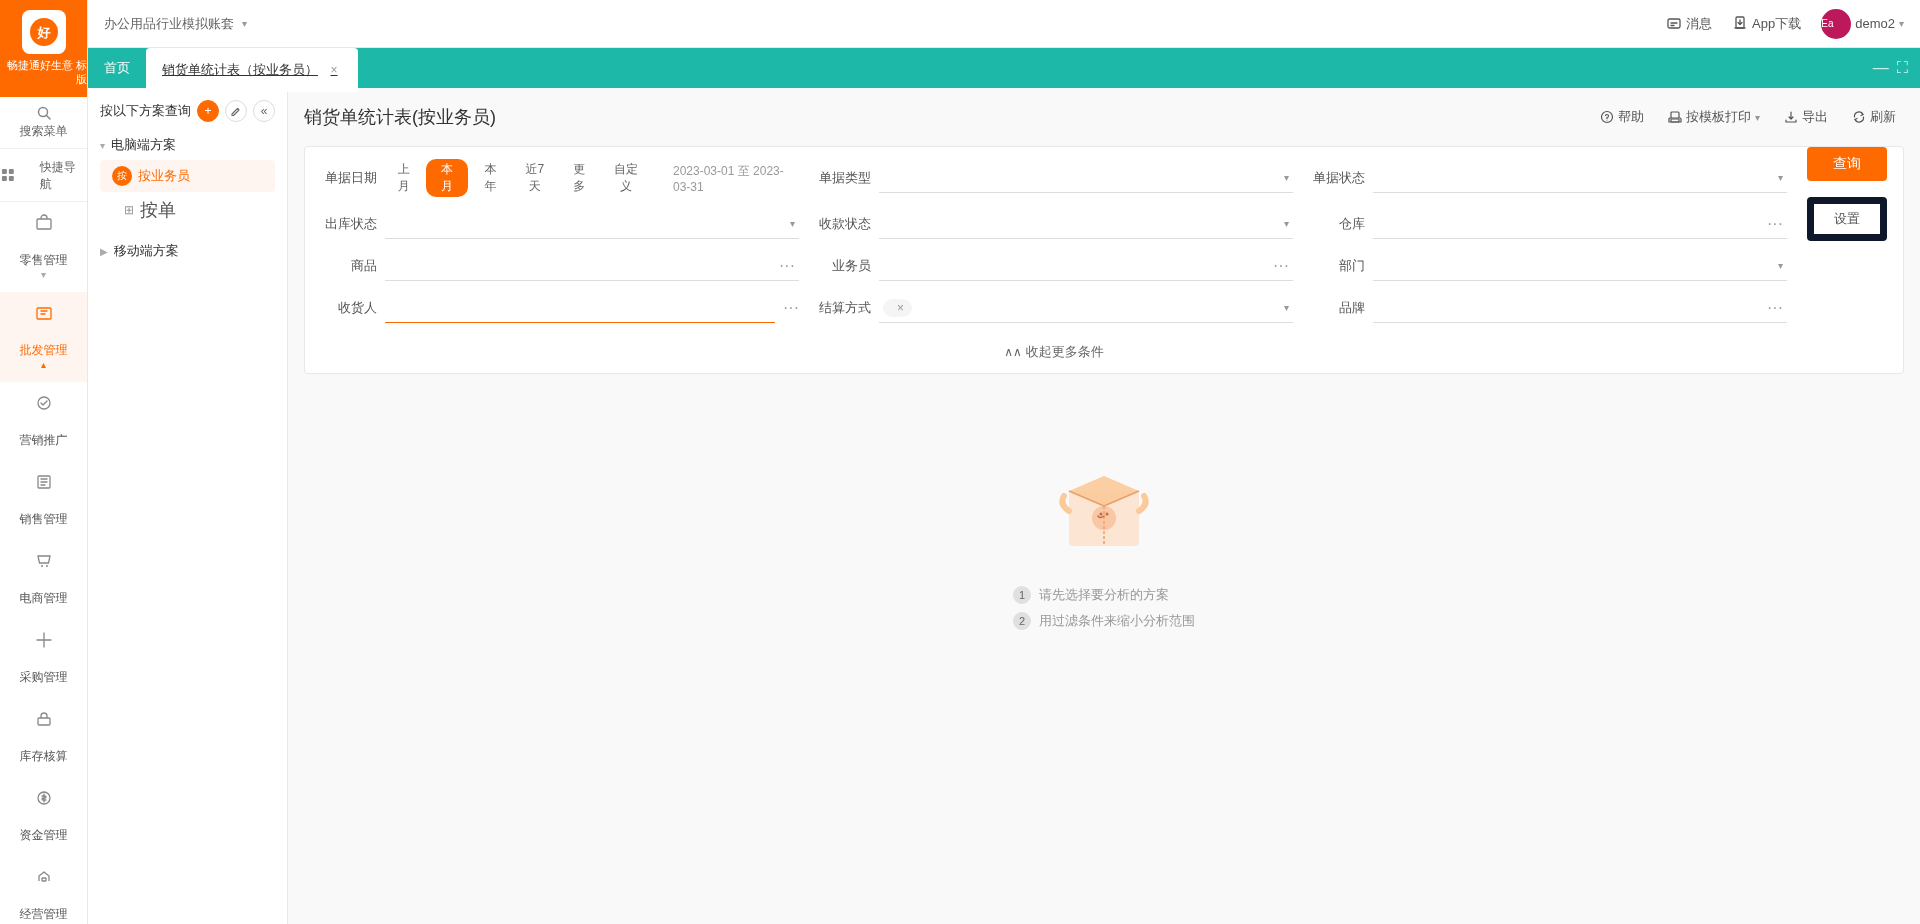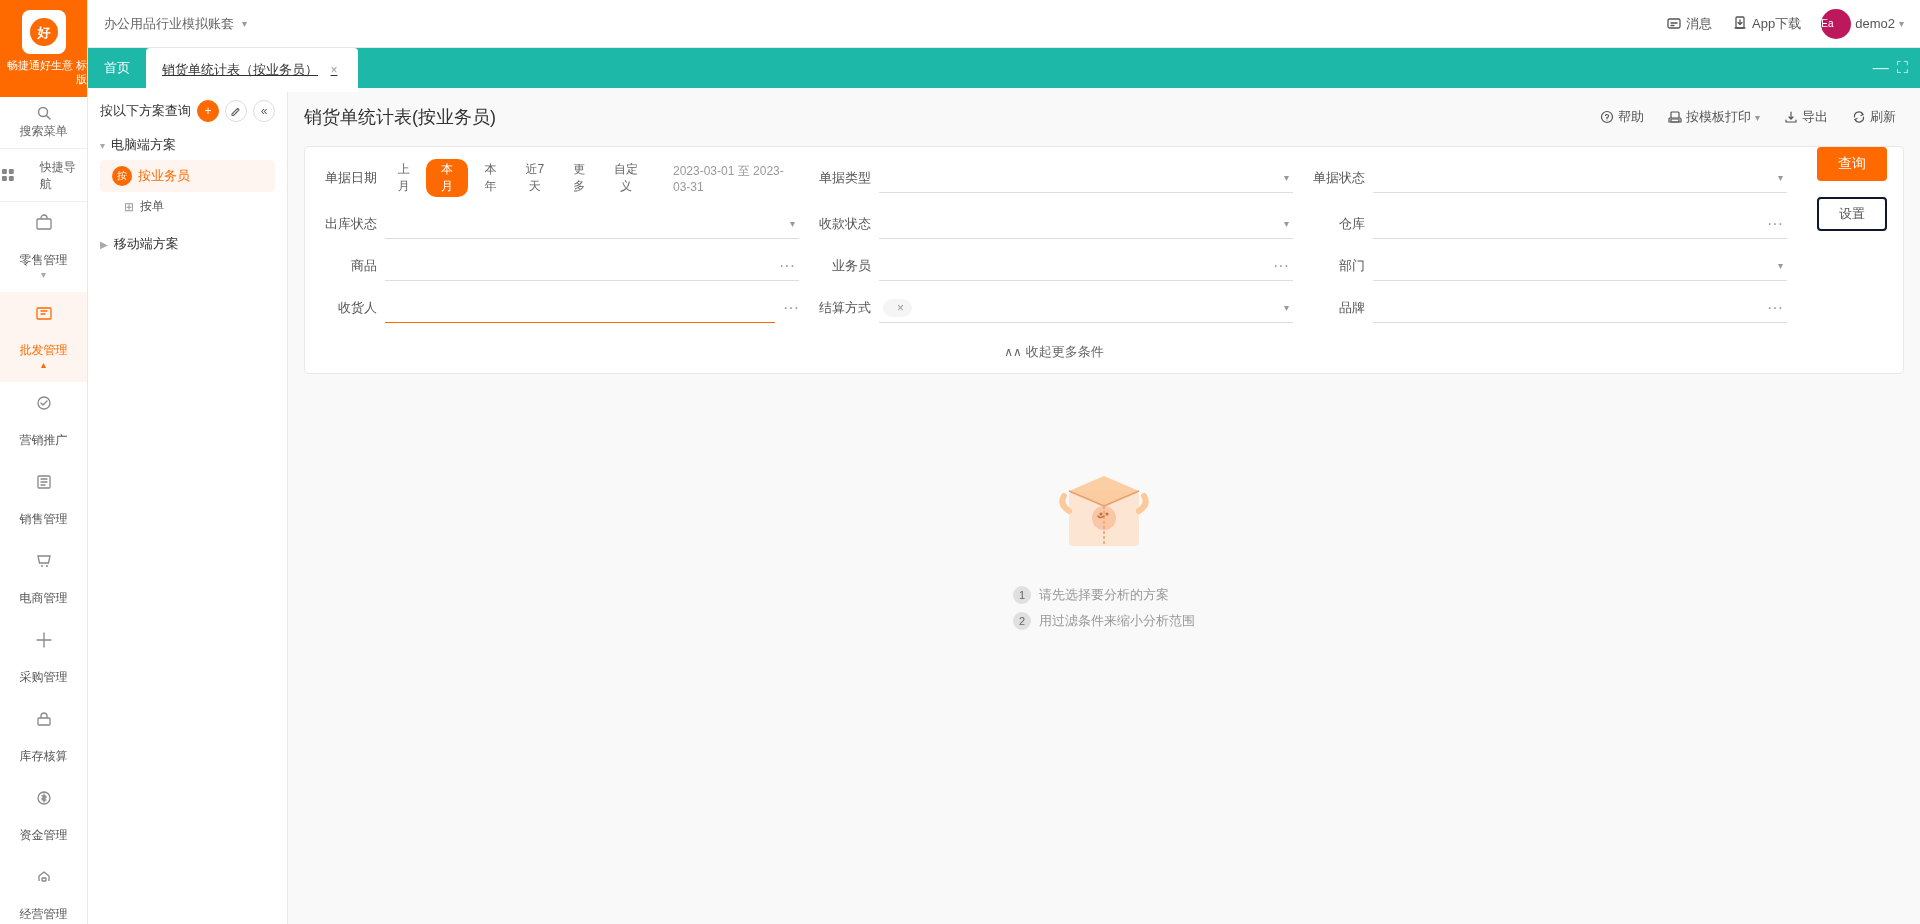--- a/index.html
+++ b/index.html
@@ -56,21 +56,21 @@
     .scheme-section { padding: 0 12px; }
     .scheme-group { margin-bottom: 4px; }
     .scheme-group-title { display: flex; align-items: center; gap: 6px; padding: 6px 0; cursor: pointer; font-size: 13px; color: #333; }
     .scheme-group-arrow { font-size: 10px; color: #aaa; }
     .scheme-item { display: flex; align-items: center; gap: 6px; padding: 6px 12px; cursor: pointer; border-radius: 4px; }
     .scheme-item.active { background: #fff5f0; }
     .scheme-item-dot { width: 20px; height: 20px; border-radius: 50%; background: #ff6a00; display: flex; align-items: center; justify-content: center; color: #fff; font-size: 10px; }
     .scheme-item-label { font-size: 13px; color: #ff6a00; font-weight: 500; }
     .scheme-sub-item { display: flex; align-items: center; gap: 6px; padding: 6px 12px 6px 24px; cursor: pointer; border-radius: 4px; }
     .scheme-sub-icon { color: #999; font-size: 12px; }
-    .scheme-sub-label { font-size: 12px; color: #555; }
+    .scheme-sub-label { font-size: 18px; color: #555; }
     .scheme-mobile-group { margin-top: 8px; }
     .scheme-mobile-title { display: flex; align-items: center; gap: 6px; padding: 6px 0; cursor: pointer; font-size: 13px; color: #333; }
 
     
     .right-content { flex: 1; padding: 16px; overflow-y: auto; background: #f9f9f9; }
     .page-title { font-size: 18px; font-weight: 500; color: #333; margin-bottom: 16px; display: flex; align-items: center; justify-content: space-between; }
     .page-title-actions { display: flex; gap: 8px; align-items: center; }
     .title-action-btn { display: flex; align-items: center; gap: 4px; font-size: 13px; color: #555; cursor: pointer; padding: 4px 8px; border-radius: 4px; }
     .print-btn { display: flex; align-items: center; gap: 4px; position: relative; }
     .print-dropdown { font-size: 10px; color: #999; }
@@ -85,21 +85,21 @@
     .form-select-arrow { color: #999; font-size: 10px; }
     .date-filter { display: flex; align-items: center; gap: 4px; flex: 1; }
     .date-btn { padding: 2px 8px; border-radius: 3px; font-size: 12px; cursor: pointer; color: #666; border: none; background: transparent; }
     .date-btn.active { background: #ff6a00; color: #fff; border-radius: 10px; padding: 2px 10px; }
     .date-range { font-size: 12px; color: #999; margin-left: 19px; }
     .collapse-btn { display: flex; align-items: center; gap: 4px; justify-content: center; padding: 8px 0 0; cursor: pointer; font-size: 13px; color: #666; }
     .collapse-icon { font-size: 12px; }
     .tag-chip { display: flex; align-items: center; gap: 4px; padding: 2px 8px; background: #f5f5f5; border-radius: 10px; font-size: 12px; color: #333; }
     .tag-chip-close { cursor: pointer; color: #999; font-size: 12px; margin-left: 2px; }
     .query-btn { background: #ff6a00; color: #fff; border: none; padding: 8px 20px; border-radius: 4px; cursor: pointer; font-size: 14px; font-weight: 500; }
-    .settings-btn { background: #fff; color: #555; border: 2px solid #0f172a; padding: 6px 20px; border-radius: 4px; cursor: pointer; font-size: 13px; }
+    .settings-btn { background: #fff; color: #555; border: 7px solid #0f172a; padding: 6px 20px; border-radius: 4px; cursor: pointer; font-size: 13px; }
 
     
     .empty-state { display: flex; flex-direction: column; align-items: center; justify-content: center; padding: 60px 20px; }
     .empty-image { width: 120px; height: 120px; position: relative; margin-bottom: 20px; }
     .empty-tips { list-style: none; }
     .empty-tips li { display: flex; align-items: flex-start; gap: 8px; margin-bottom: 8px; font-size: 13px; color: #999; }
     .tip-num { width: 18px; height: 18px; border-radius: 50%; background: #e0e0e0; display: flex; align-items: center; justify-content: center; font-size: 11px; color: #666; flex-shrink: 0; }
 
     
     .form-section { position: relative; background: #fff; border-radius: 4px; border: 1px solid #e8e8e8; padding: 12px 16px; margin-bottom: 12px; }

